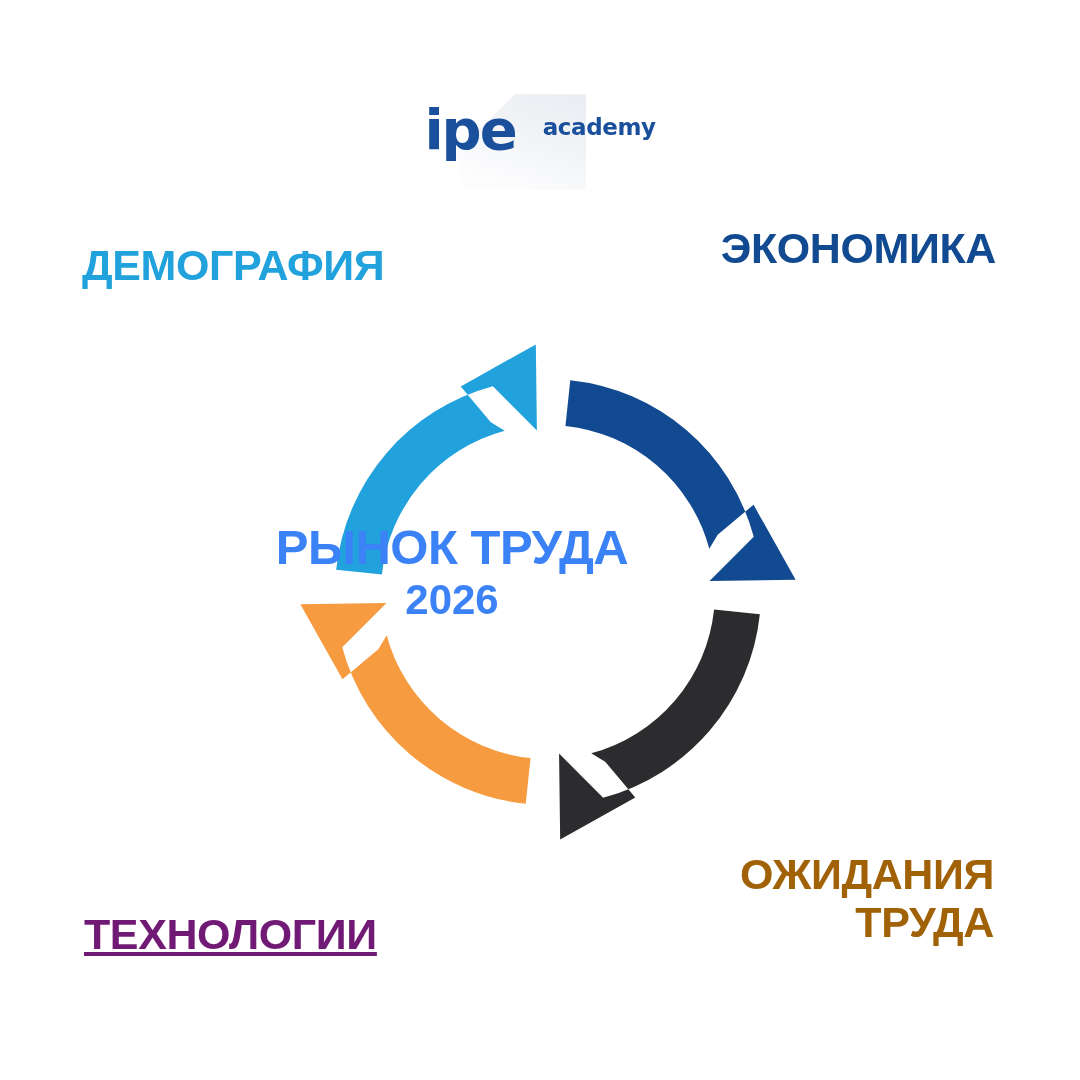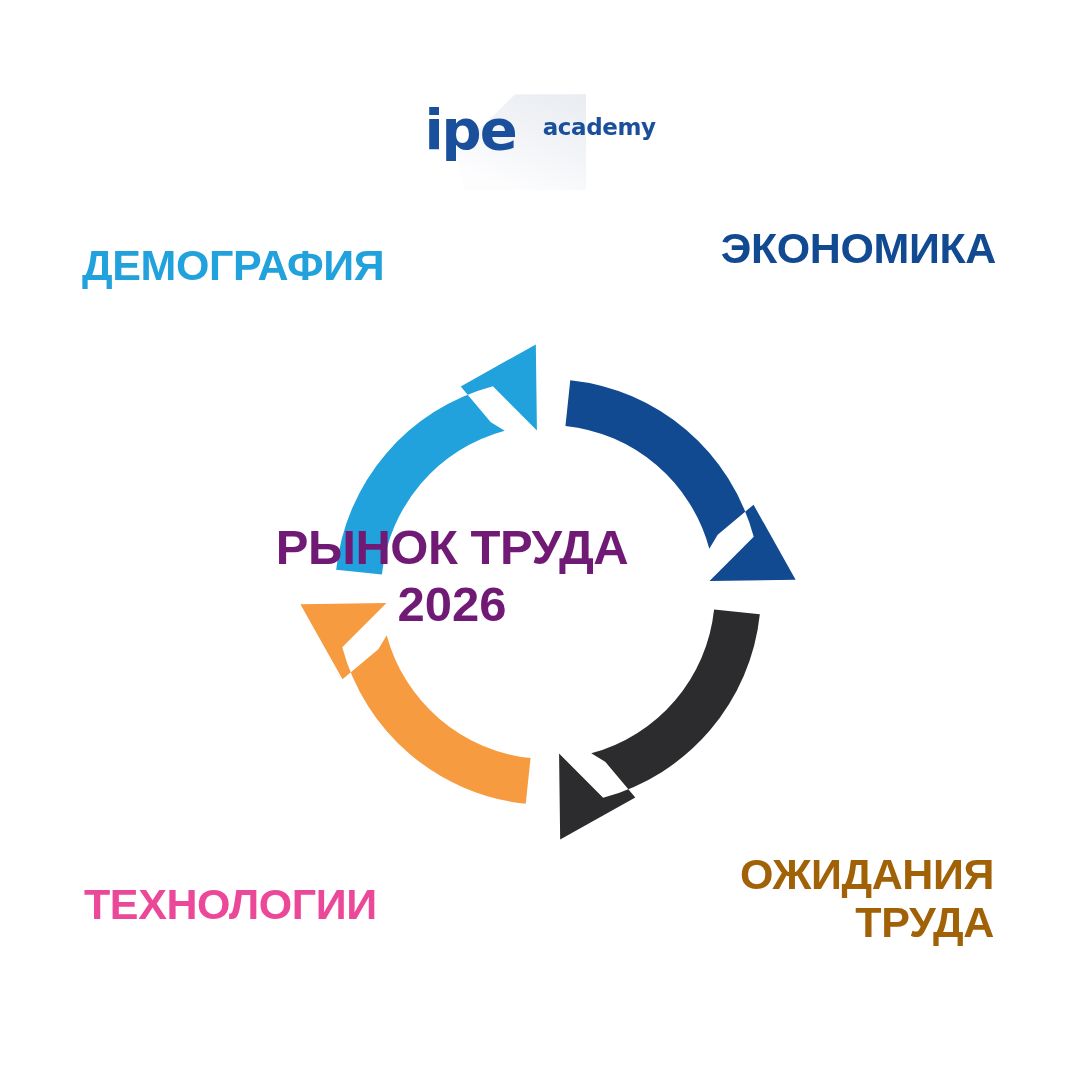--- a/index.html
+++ b/index.html
@@ -86,22 +86,23 @@
     color: #22a2dc;
   }
   .label-economy {
     right: 84px;
     top: 224px;
     color: #114a90;
     text-align: right;
   }
   .label-technology {
     left: 84px;
-    top: 880px;
-    color: #ec4899;
+    top: 910px;
+    color: #701a75;
+    text-decoration: underline;
   }
   .label-expectations {
     right: 86px;
     top: 850px;
     color: #a16207;
     text-align: right;
   }
   .label-expectations .l2 { display: block; }
 
   
@@ -113,33 +114,33 @@
     height: 560px;
   }
 
   
   .center-text {
     position: absolute;
     left: 0;
     top: 519px;
     width: 904px;
     text-align: center;
-    color: #701a75;
+    color: #3b82f6;
     font-weight: 800;
     font-family: "Liberation Sans", sans-serif;
     pointer-events: none;
   }
   .center-line1 {
     font-size: 49px;
     letter-spacing: -0.5px;
     line-height: 1.16;
     display: block;
   }
   .center-line2 {
-    font-size: 49px;
+    font-size: 42px;
     letter-spacing: 0px;
     line-height: 1.16;
     display: block;
   }
 </style>
 </head>
 <body>
 
 <div id="canvas">
 

